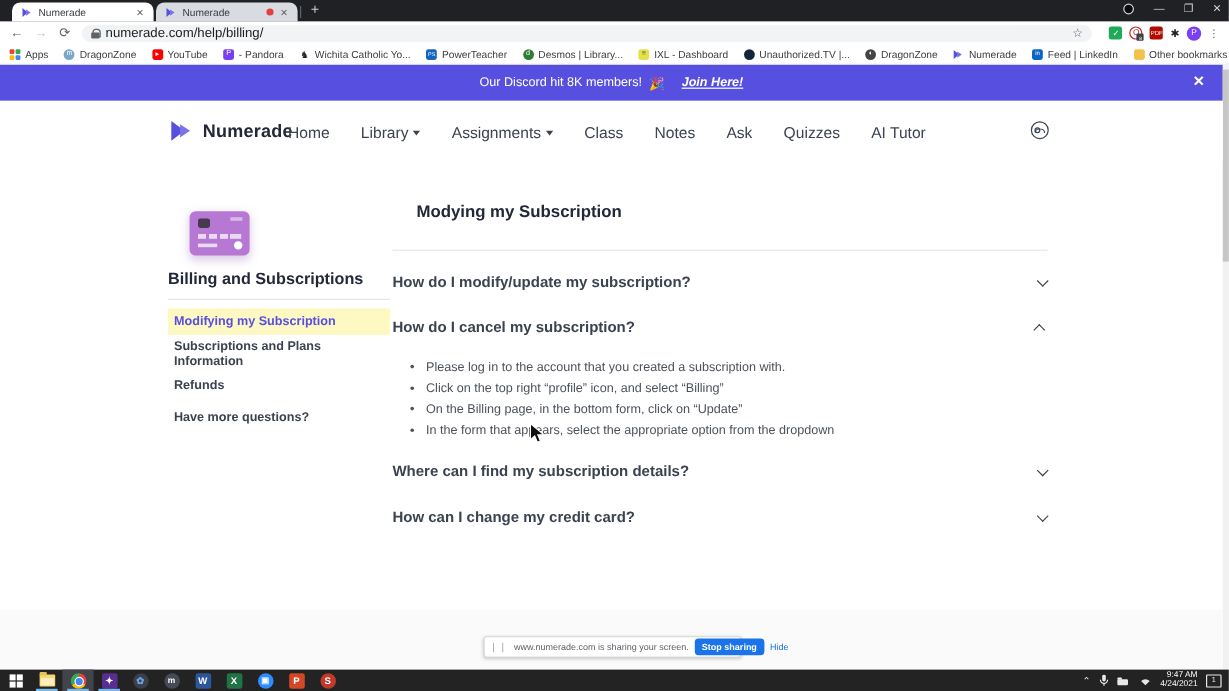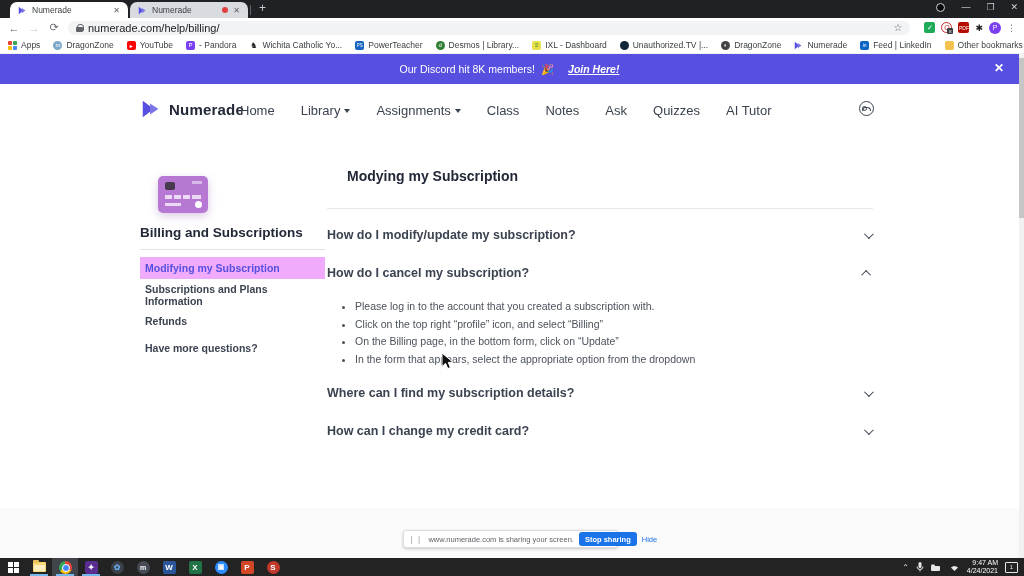--- a/index.html
+++ b/index.html
@@ -64,21 +64,21 @@
   
   #cc-icon { position:absolute; left:158px; top:176px; width:50px; height:37px; background:#b678d3; border-radius:5px; box-shadow:0 3px 8px rgba(150,100,180,.35); }
   #cc-icon .chip { position:absolute; left:7px; top:6px; width:10px; height:8px; background:#473a4e; border-radius:2px; }
   #cc-icon .num { position:absolute; left:7px; top:19px; width:36px; height:4px; background:linear-gradient(90deg,#ead9f3 0 7px,transparent 7px 9px,#ead9f3 9px 16px,transparent 16px 18px,#ead9f3 18px 25px,transparent 25px 27px,#ead9f3 27px 34px); }
   #cc-icon .line2 { position:absolute; left:7px; top:27px; width:16px; height:3px; background:#ead9f3; }
   #cc-icon .dot { position:absolute; right:6px; bottom:5px; width:7px; height:7px; background:#fff; border-radius:50%; }
   #cc-icon .tag { position:absolute; right:6px; top:5px; width:10px; height:3px; background:#d9b9e8; }
   #sb-heading { position:absolute; left:140px; top:225px; font-size:13.5px; font-weight:bold; color:#232838; }
   #sb-divider { position:absolute; left:140px; top:249px; width:185px; height:1px; background:#e4e4e8; }
   .sb-item { position:absolute; left:140px; width:185px; height:22px; display:flex; align-items:center; padding-left:5px; font-size:10.5px; color:#3b4350; font-weight:bold; }
-  .sb-item.active { background:#f0abfc; color:#574fe0; }
+  .sb-item.active { background:#fef9c3; color:#574fe0; }
 
   
   #main-title { position:absolute; left:327px; top:168px; font-size:14px; font-weight:bold; color:#232838;margin-left:20px; }
   .hr { position:absolute; left:327px; width:546px; height:1px; background:#e8e8ec; }
   .faq-q { position:absolute; left:327px; width:546px; font-size:12.5px; font-weight:bold; color:#3b4350; display:flex; justify-content:space-between; align-items:center; }
   .chev { width:7px; height:7px; border-right:1.6px solid #3b4350; border-bottom:1.6px solid #3b4350; margin-right:2px; }
   .chev.down { transform:rotate(45deg) translateY(-2px); }
   .chev.up { transform:rotate(-135deg) translateY(-2px); }
   #faq-bullets { position:absolute; left:343px; top:300px; width:520px; }
   #faq-bullets li { font-size:10.5px; color:#4c525c; margin-bottom:5.5px; list-style:disc; margin-left:12px; }

